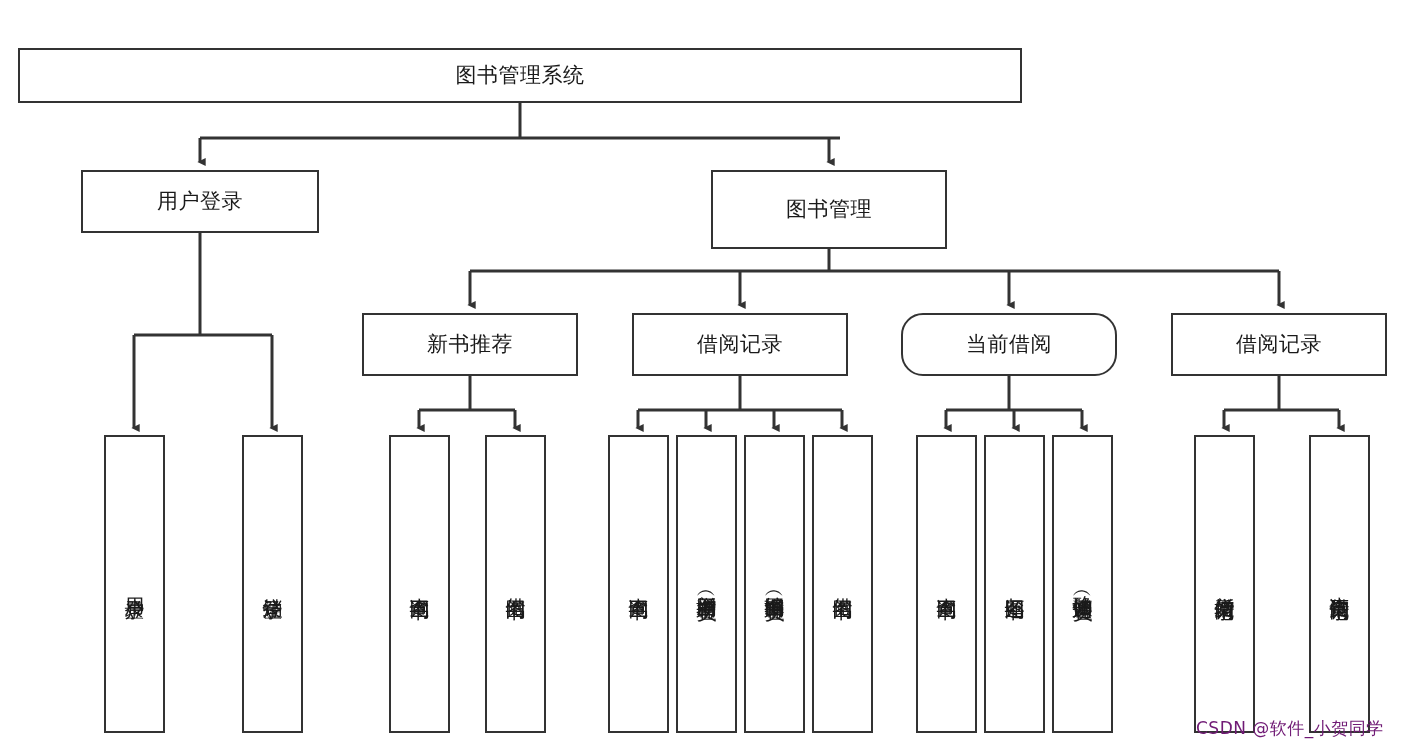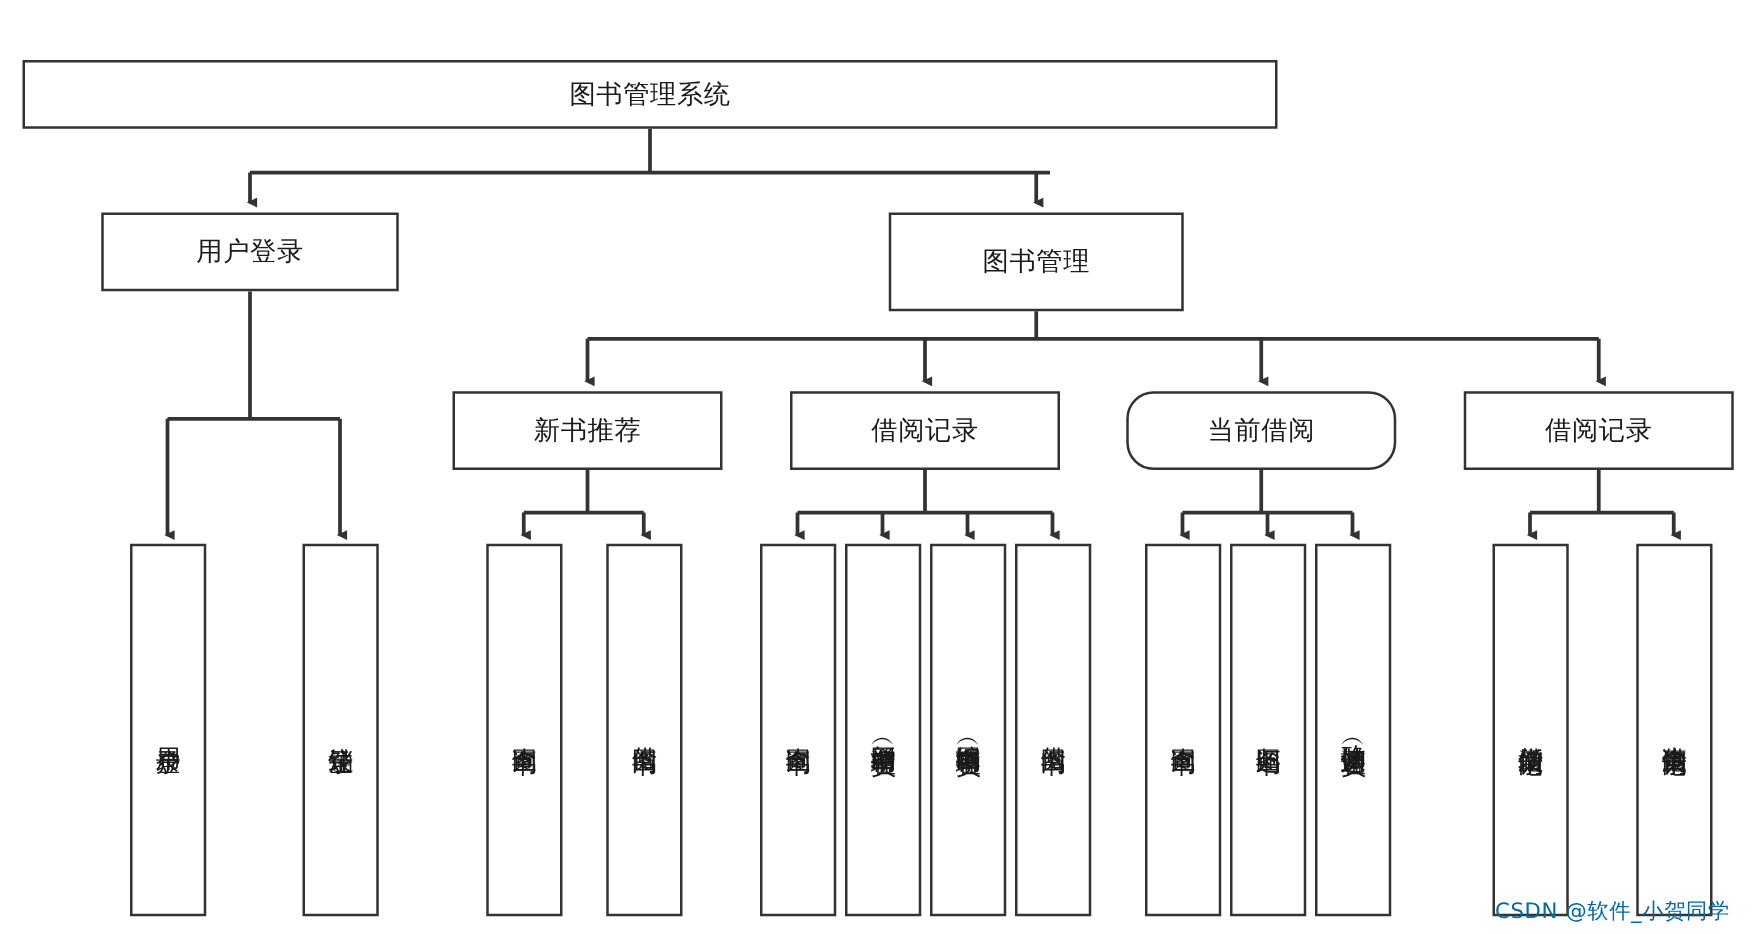--- a/index.html
+++ b/index.html
@@ -49,21 +49,21 @@
     text-align: center;
   }
   .node.vertical .vlabel {
     writing-mode: vertical-rl;
     text-orientation: upright;
     display: block;
     white-space: nowrap;
   }
   .watermark {
     position: absolute;
-    color: #0369a1;
+    color: #701a75;
     font-size: 17px;
     letter-spacing: 0.5px;
     white-space: nowrap;
     font-family: "DejaVu Sans", "Liberation Sans", sans-serif;
   }
 </style>
 </head>
 <body>
 
 <div id="canvas">

